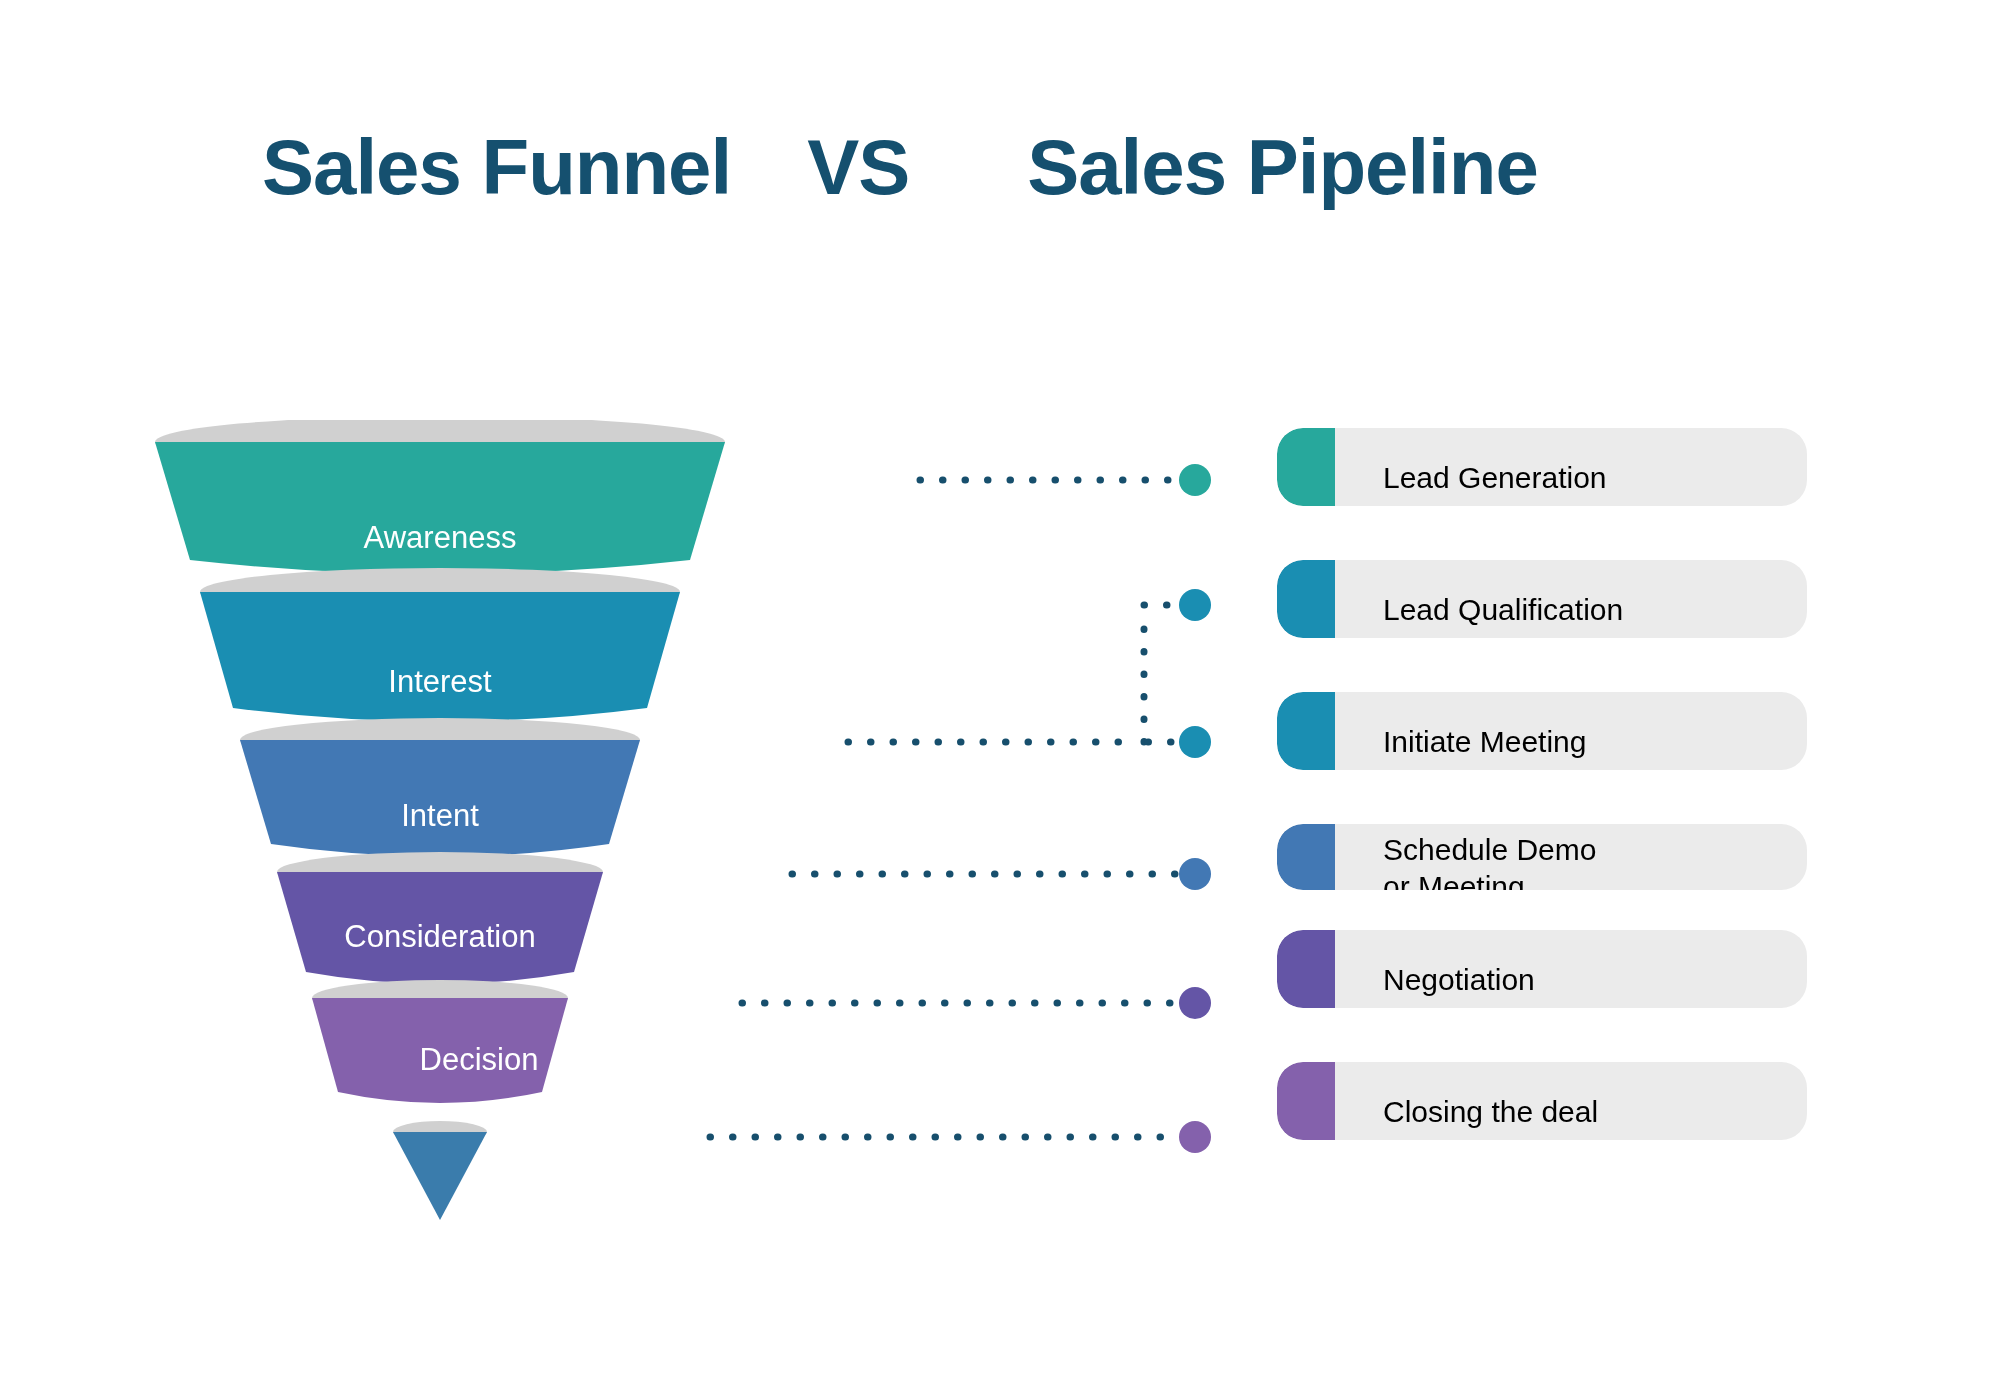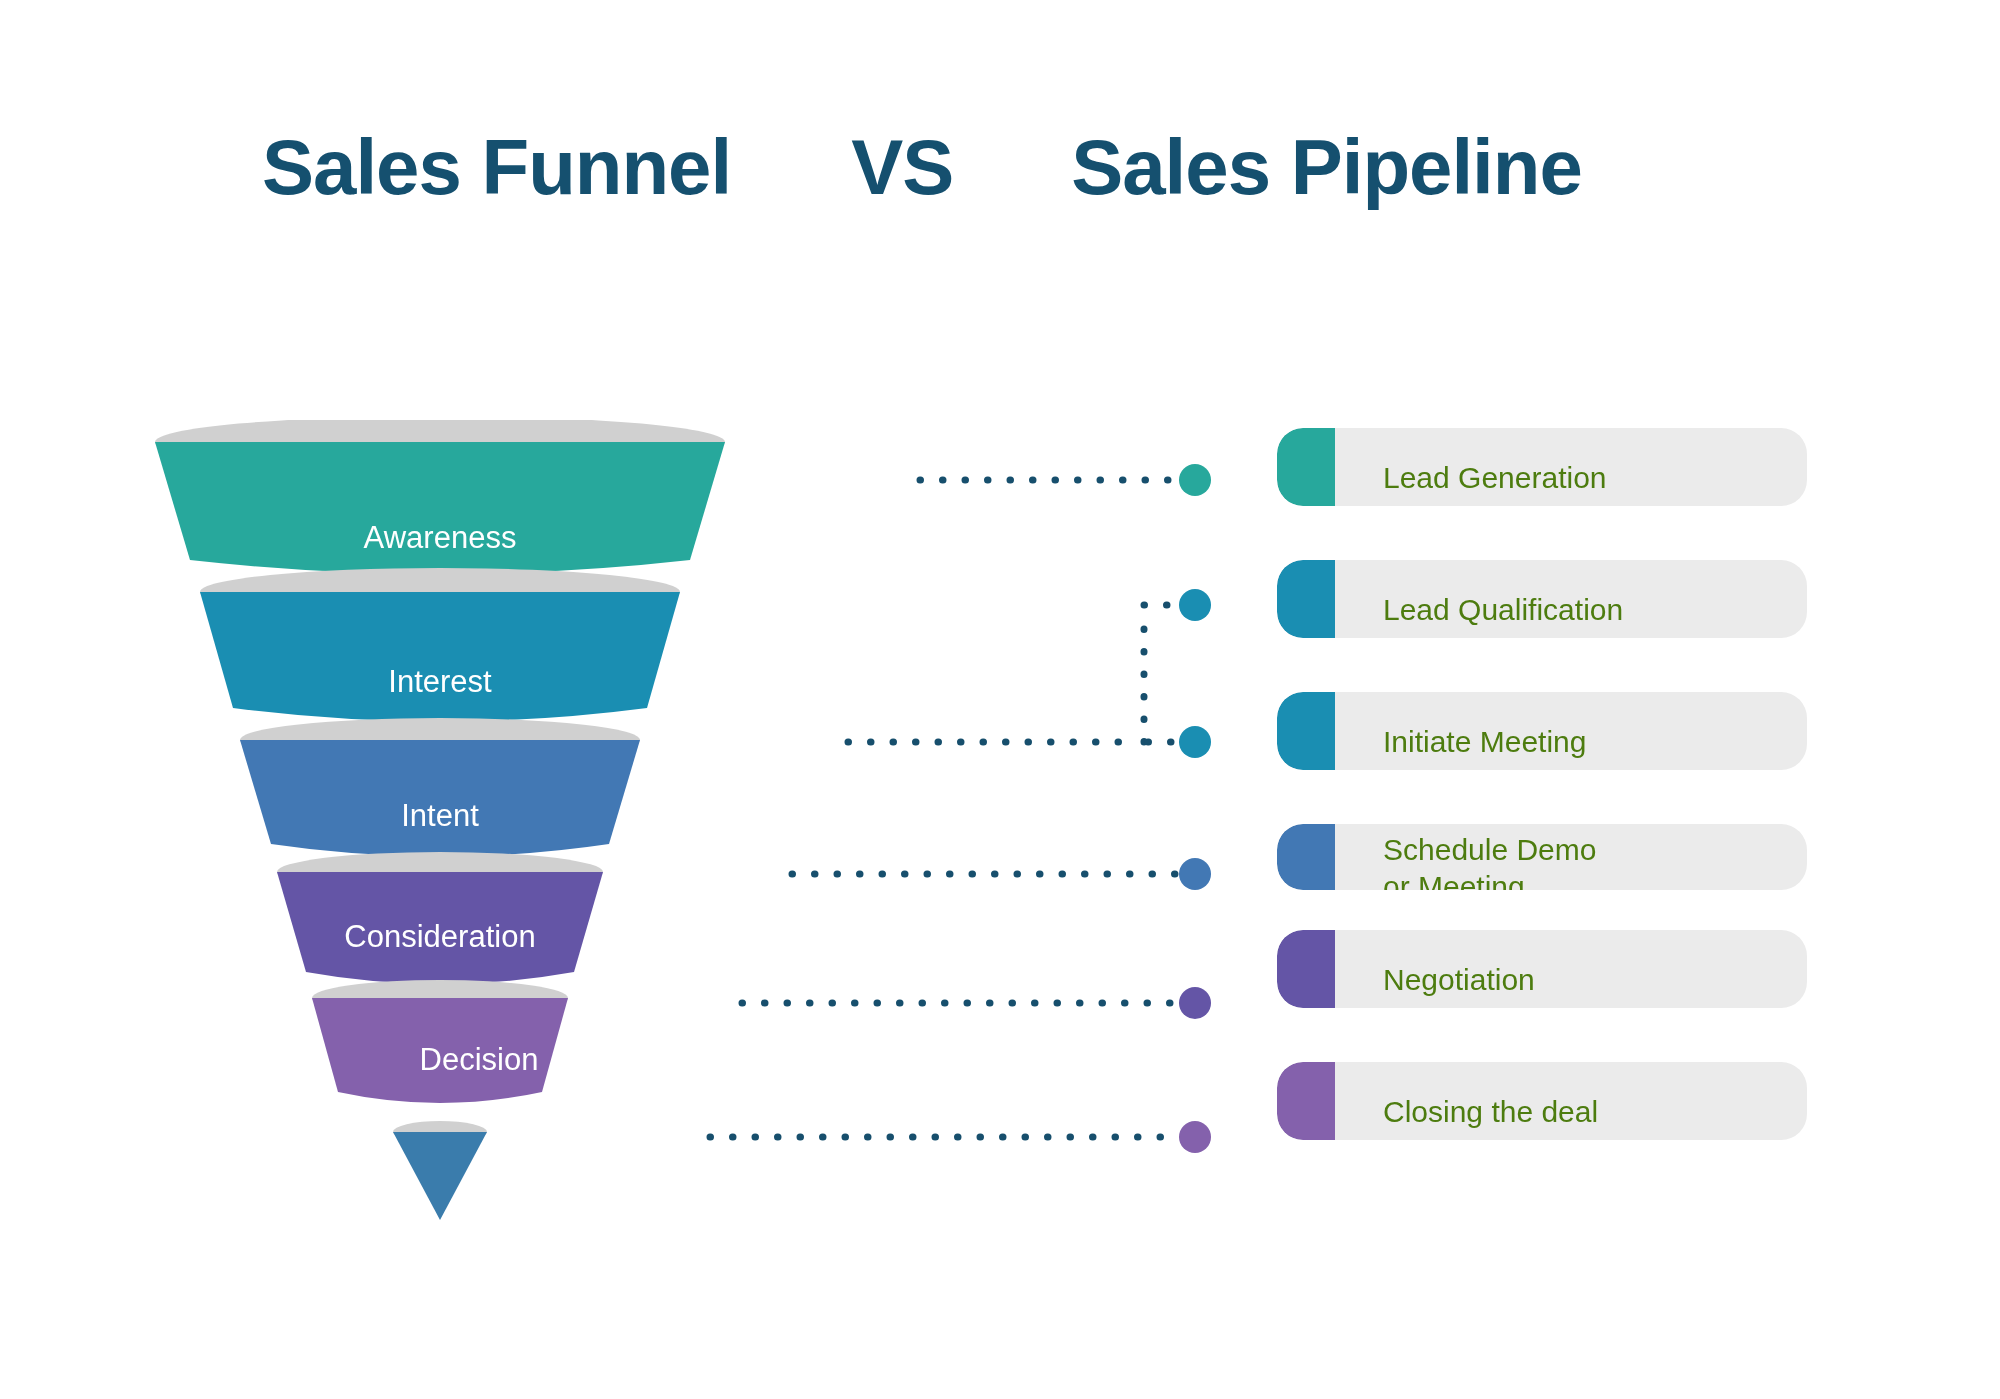--- a/index.html
+++ b/index.html
@@ -36,21 +36,21 @@
   }
   .title-part {
     color: #15506f;
     font-size: 78px;
     font-weight: bold;
     letter-spacing: -1px;
     line-height: 1;
     white-space: nowrap;
   }
   .title-vs {
-    margin-left: 120px;
+    margin-left: 76px;
     margin-right: 118px;
   }
 
   
   #funnel-svg {
     position: absolute;
     left: 150px;
     top: 420px;
     width: 760px;
     height: 870px;
@@ -98,21 +98,21 @@
     left: 0;
     top: 0;
     bottom: 0;
     width: 58px;
     border-top-left-radius: 26px;
     border-bottom-left-radius: 26px;
   }
   .pill-label {
     position: relative;
     margin-left: 106px;
-    color: #4d7c0f;
+    color: #000000;
     font-size: 30px;
     line-height: 1.22;
     white-space: pre-line;
     margin-top: 23px;
   }
 </style>
 </head>
 <body>
 
 <div id="stage">

